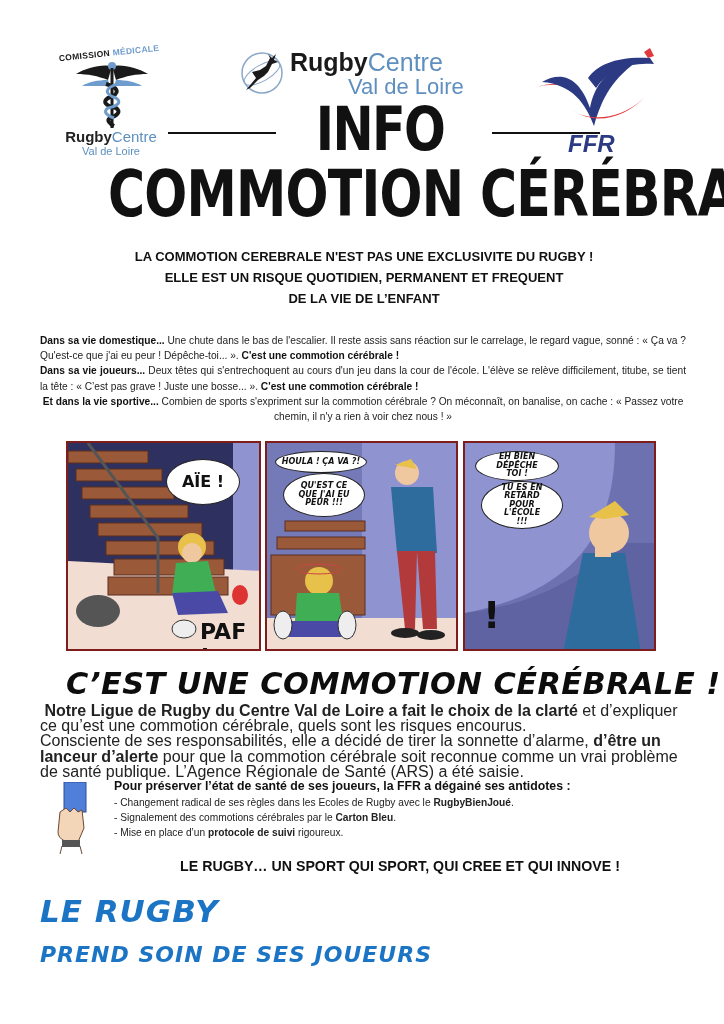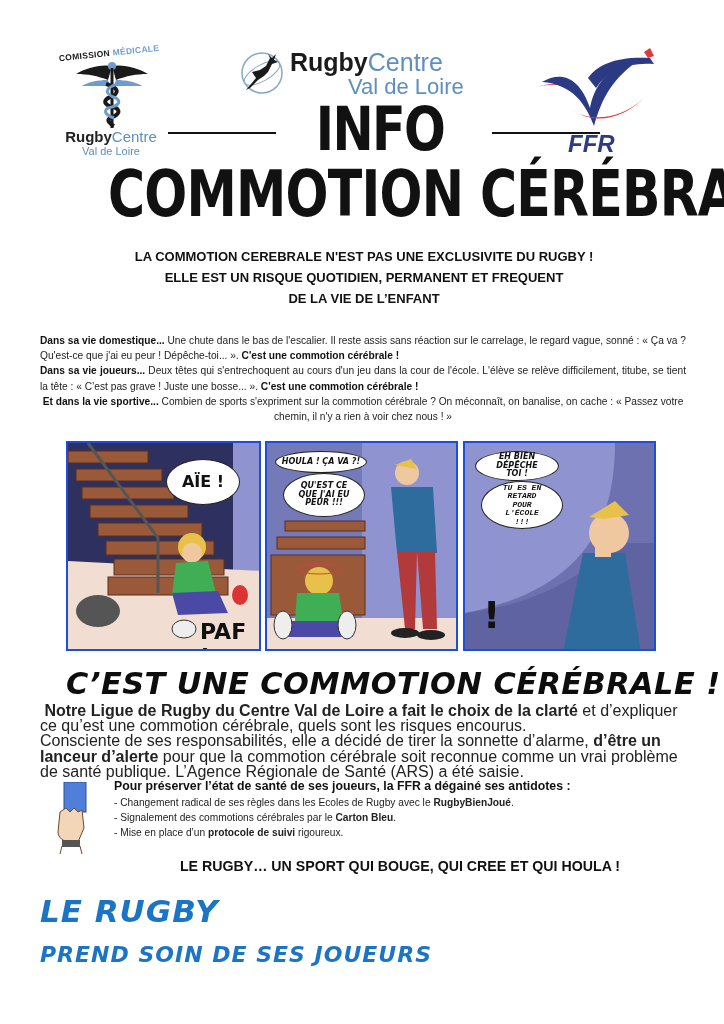--- a/index.html
+++ b/index.html
@@ -38,21 +38,21 @@
   
   .intro { position:absolute; left:40px; top:246px; width:648px; text-align:center; font-family:"Liberation Sans", sans-serif; font-weight:bold; font-size:13px; line-height:21px; color:#111; }
 
   
   .para { position:absolute; left:40px; top:333px; width:646px; font-size:10.2px; line-height:15.2px; color:#222; text-align:justify; }
   .para b { color:#111; }
   .para p { margin:0; }
 
   
   .comic { position:absolute; left:66px; top:441px; width:590px; height:210px; }
-  .panel { position:absolute; top:0; height:210px; border:2px solid #1d4ed8; overflow:hidden; }
+  .panel { position:absolute; top:0; height:210px; border:2px solid #7f1d1d; overflow:hidden; }
   .p1 { left:0; width:195px; background:#f2ddd2; }
   .p2 { left:199px; width:193px; background:#f2ddd2; }
   .p3 { left:397px; width:193px; background:#737373; }
 
   .bubble { position:absolute; background:#fff; border:1.6px solid #222; border-radius:50%; text-align:center; font-family:"DejaVu Sans", sans-serif; font-style:italic; font-weight:bold; color:#111; display:flex; align-items:center; justify-content:center; line-height:1.05; }
   .sfx { position:absolute; font-family:"DejaVu Sans", sans-serif; font-weight:bold; color:#111; }
 
   
   .slogan { position:absolute; left:60px; top:663px; width:612px; text-align:center; font-family:"DejaVu Sans", sans-serif; font-weight:bold; font-style:italic; font-size:31px; letter-spacing:0.5px; line-height:40px; color:#0d0d0d; transform:scaleX(0.98); white-space:nowrap; }
 
@@ -205,21 +205,21 @@
     <svg class="abs" style="left:0;top:0;" width="193" height="210" viewBox="0 0 193 210">
       <rect x="0" y="0" width="193" height="210" fill="#6d71b0"></rect>
       <path d="M0 0 L150 0 C150 100 100 150 0 170 Z" fill="#8f93d0"></path>
       <path d="M0 170 C80 160 120 130 150 100 L193 100 L193 210 L0 210 Z" fill="#5f63a2"></path>
       <circle cx="144" cy="90" r="20" fill="#f0c8a0"></circle>
       <path d="M124 74 L150 58 L164 72 L140 76 Z" fill="#e8c14a"></path>
       <path d="M118 110 L160 110 L176 210 L98 210 Z" fill="#2e6c9e"></path>
       <rect x="130" y="100" width="16" height="14" fill="#f0c8a0"></rect>
     </svg>
     <div class="bubble" style="left:10px;top:8px;width:84px;height:30px;font-size:8px;padding:0 12px;">EH BIEN DÉPÊCHE TOI !</div>
-    <div class="bubble" style="left:16px;top:38px;width:82px;height:48px;font-size:8px;padding:1px 16px;font-family:Liberation Mono, monospace;">TU ES EN RETARD POUR L'ÉCOLE !!!</div>
+    <div class="bubble" style="left:16px;top:38px;width:82px;height:48px;font-size:8px;padding:1px 16px;">TU ES EN RETARD POUR L'ÉCOLE !!!</div>
     <div class="sfx" style="left:18px;top:150px;font-size:38px;">!</div>
   </div>
 </div>
 
 <div class="slogan">C’EST UNE COMMOTION CÉRÉBRALE !</div>
 
 <div class="para2">
   <p>&nbsp;<b>Notre Ligue de Rugby du Centre Val de Loire a fait le choix de la clarté</b><span> et d’expliquer ce qu’est une commotion cérébrale, quels sont les risques encourus.</span></p>
   <p><span>Consciente de ses responsabilités, elle a décidé de tirer la sonnette d’alarme, </span><b>d’être un lanceur d’alerte</b><span> pour que la commotion cérébrale soit reconnue comme un vrai problème de santé publique. L’Agence Régionale de Santé (ARS) a été saisie.</span></p>
 </div>
@@ -232,16 +232,16 @@
     <path d="M18 64 L16 72 M36 64 L38 72" stroke="#6a4a34" stroke-width="1"></path>
   </svg>
 </div>
 <div class="antidotes">
   <div class="head">Pour préserver l’état de santé de ses joueurs, la FFR a dégainé ses antidotes :</div>
   <div class="item"><span>- Changement radical de ses règles dans les Ecoles de Rugby avec le </span><b>RugbyBienJoué</b><span>.</span></div>
   <div class="item"><span>- Signalement des commotions cérébrales par le </span><b>Carton Bleu</b><span>.</span></div>
   <div class="item"><span>- Mise en place d’un </span><b>protocole de suivi</b><span> rigoureux.</span></div>
 </div>
 
-<div class="closing">LE RUGBY… UN SPORT QUI BOUGE, QUI CREE ET QUI HOULA !</div>
+<div class="closing">LE RUGBY… UN SPORT QUI SPORT, QUI CREE ET QUI INNOVE !</div>
 
 <div class="final l1">LE RUGBY</div>
 <div class="final l2">PREND SOIN DE SES JOUEURS</div>
 
 </body></html>

